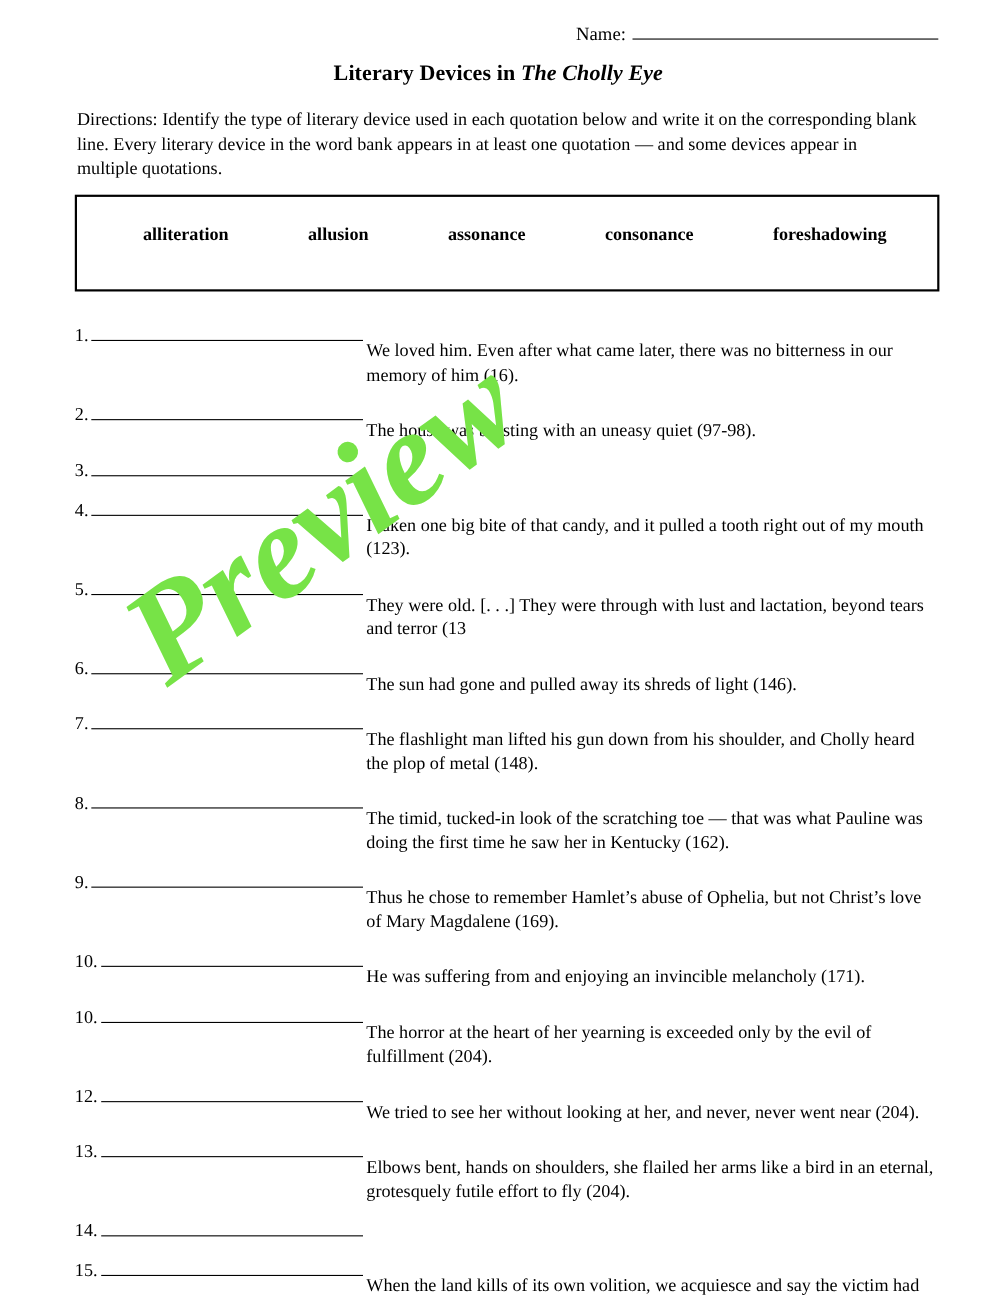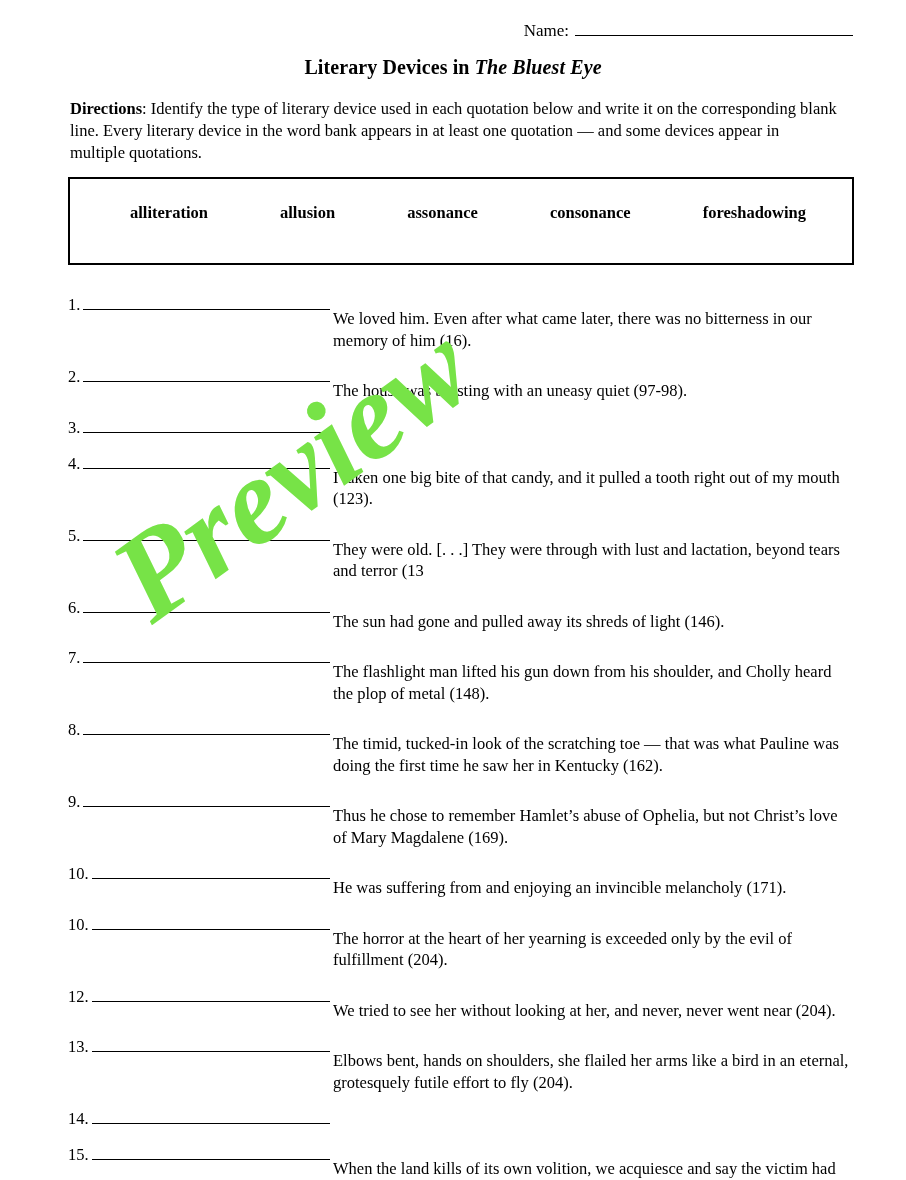--- a/index.html
+++ b/index.html
@@ -65,21 +65,21 @@
   .directions {
     position: absolute;
     top: 98px;
     left: 70px;
     width: 768px;
     font-size: 16.5px;
     line-height: 22px;
     text-align: left;
   }
   .directions b {
-    font-weight: bold;
+    font-weight: normal;
   }
 
   
   .wordbank {
     position: absolute;
     top: 177px;
     left: 68px;
     width: 786px;
     height: 88px;
     border: 2.2px solid #000;
@@ -171,21 +171,21 @@
 <body>
 
 <div class="page">
 
   <div class="name-row">
     <span class="name-label">Name:</span>
     <span class="name-blank"></span>
   </div>
 
   <div class="title">
-    <span>Literary Devices in </span><span class="book">The Bluest Eye</span>
+    <span>Literary Devices in </span><span class="book">The Cholly Eye</span>
   </div>
 
   <div class="directions">
     <b>Directions</b><span>: Identify the type of literary device used in each quotation below and write it on the corresponding blank line. Every literary device in the word bank appears in at least one quotation — and some devices appear in multiple quotations.</span>
   </div>
 
   <div class="wordbank">
     <div class="wb-row row1">
       <span class="wb-term">alliteration</span>
       <span class="wb-term">allusion</span>

